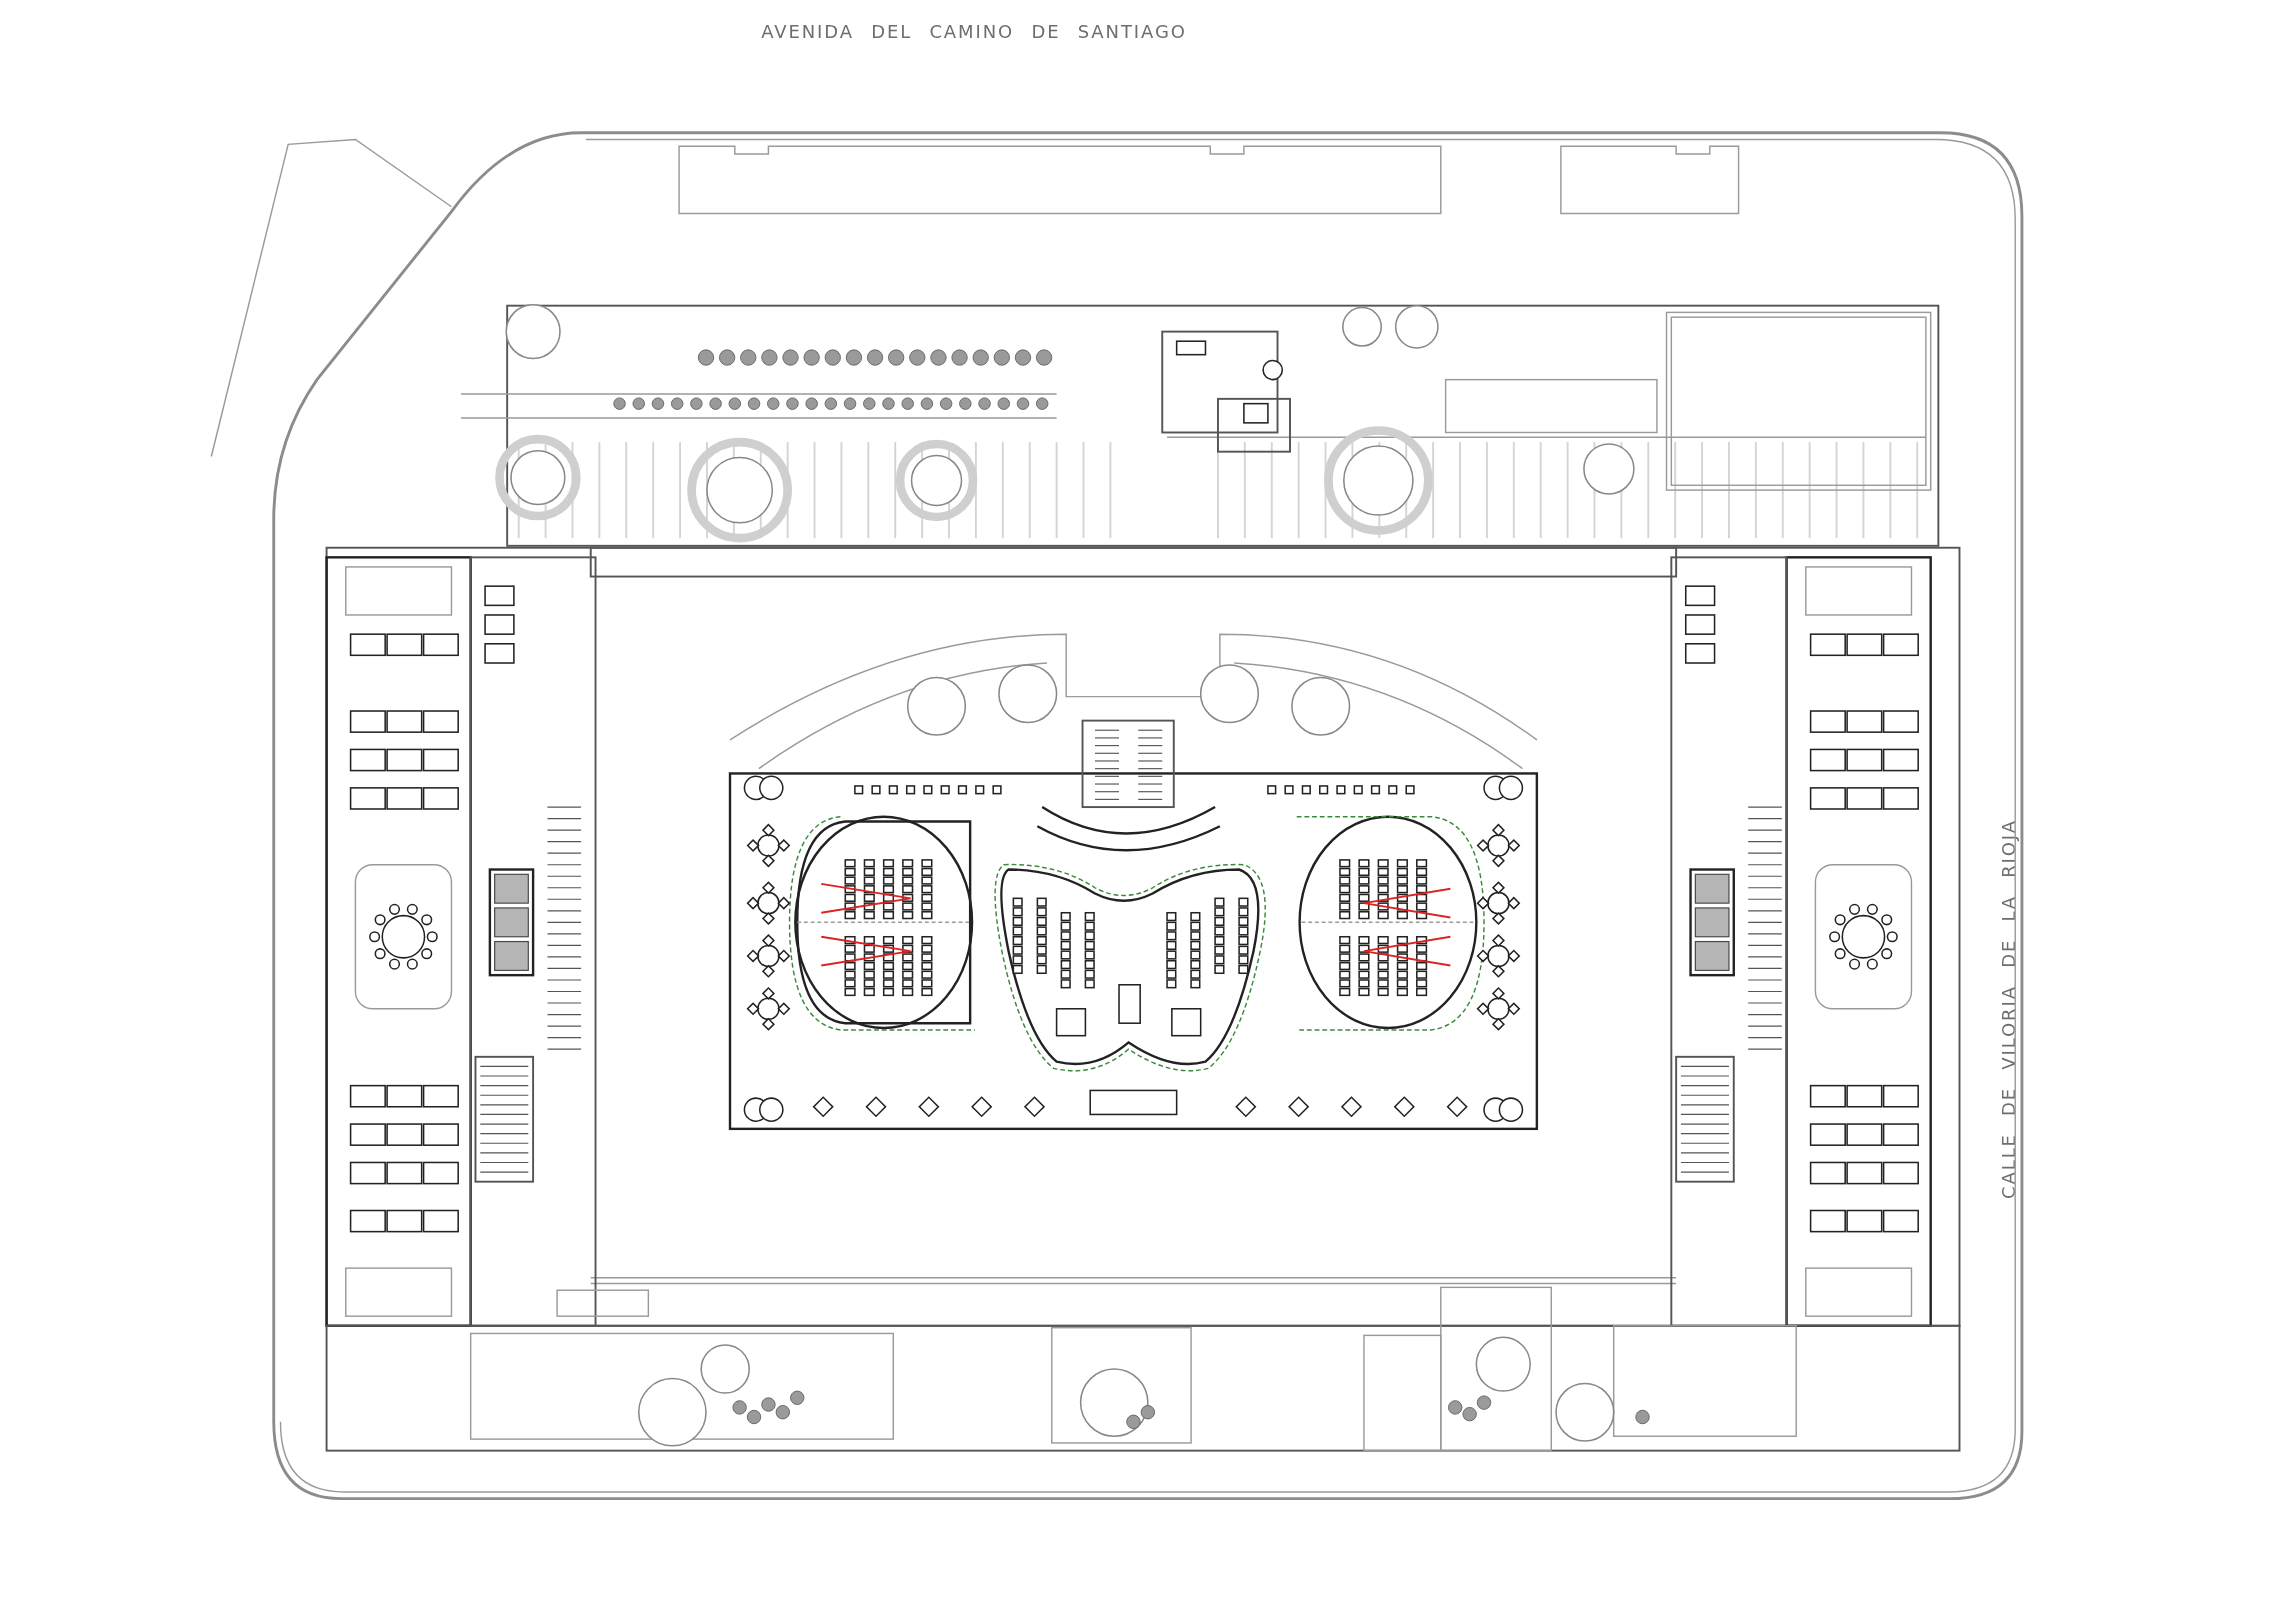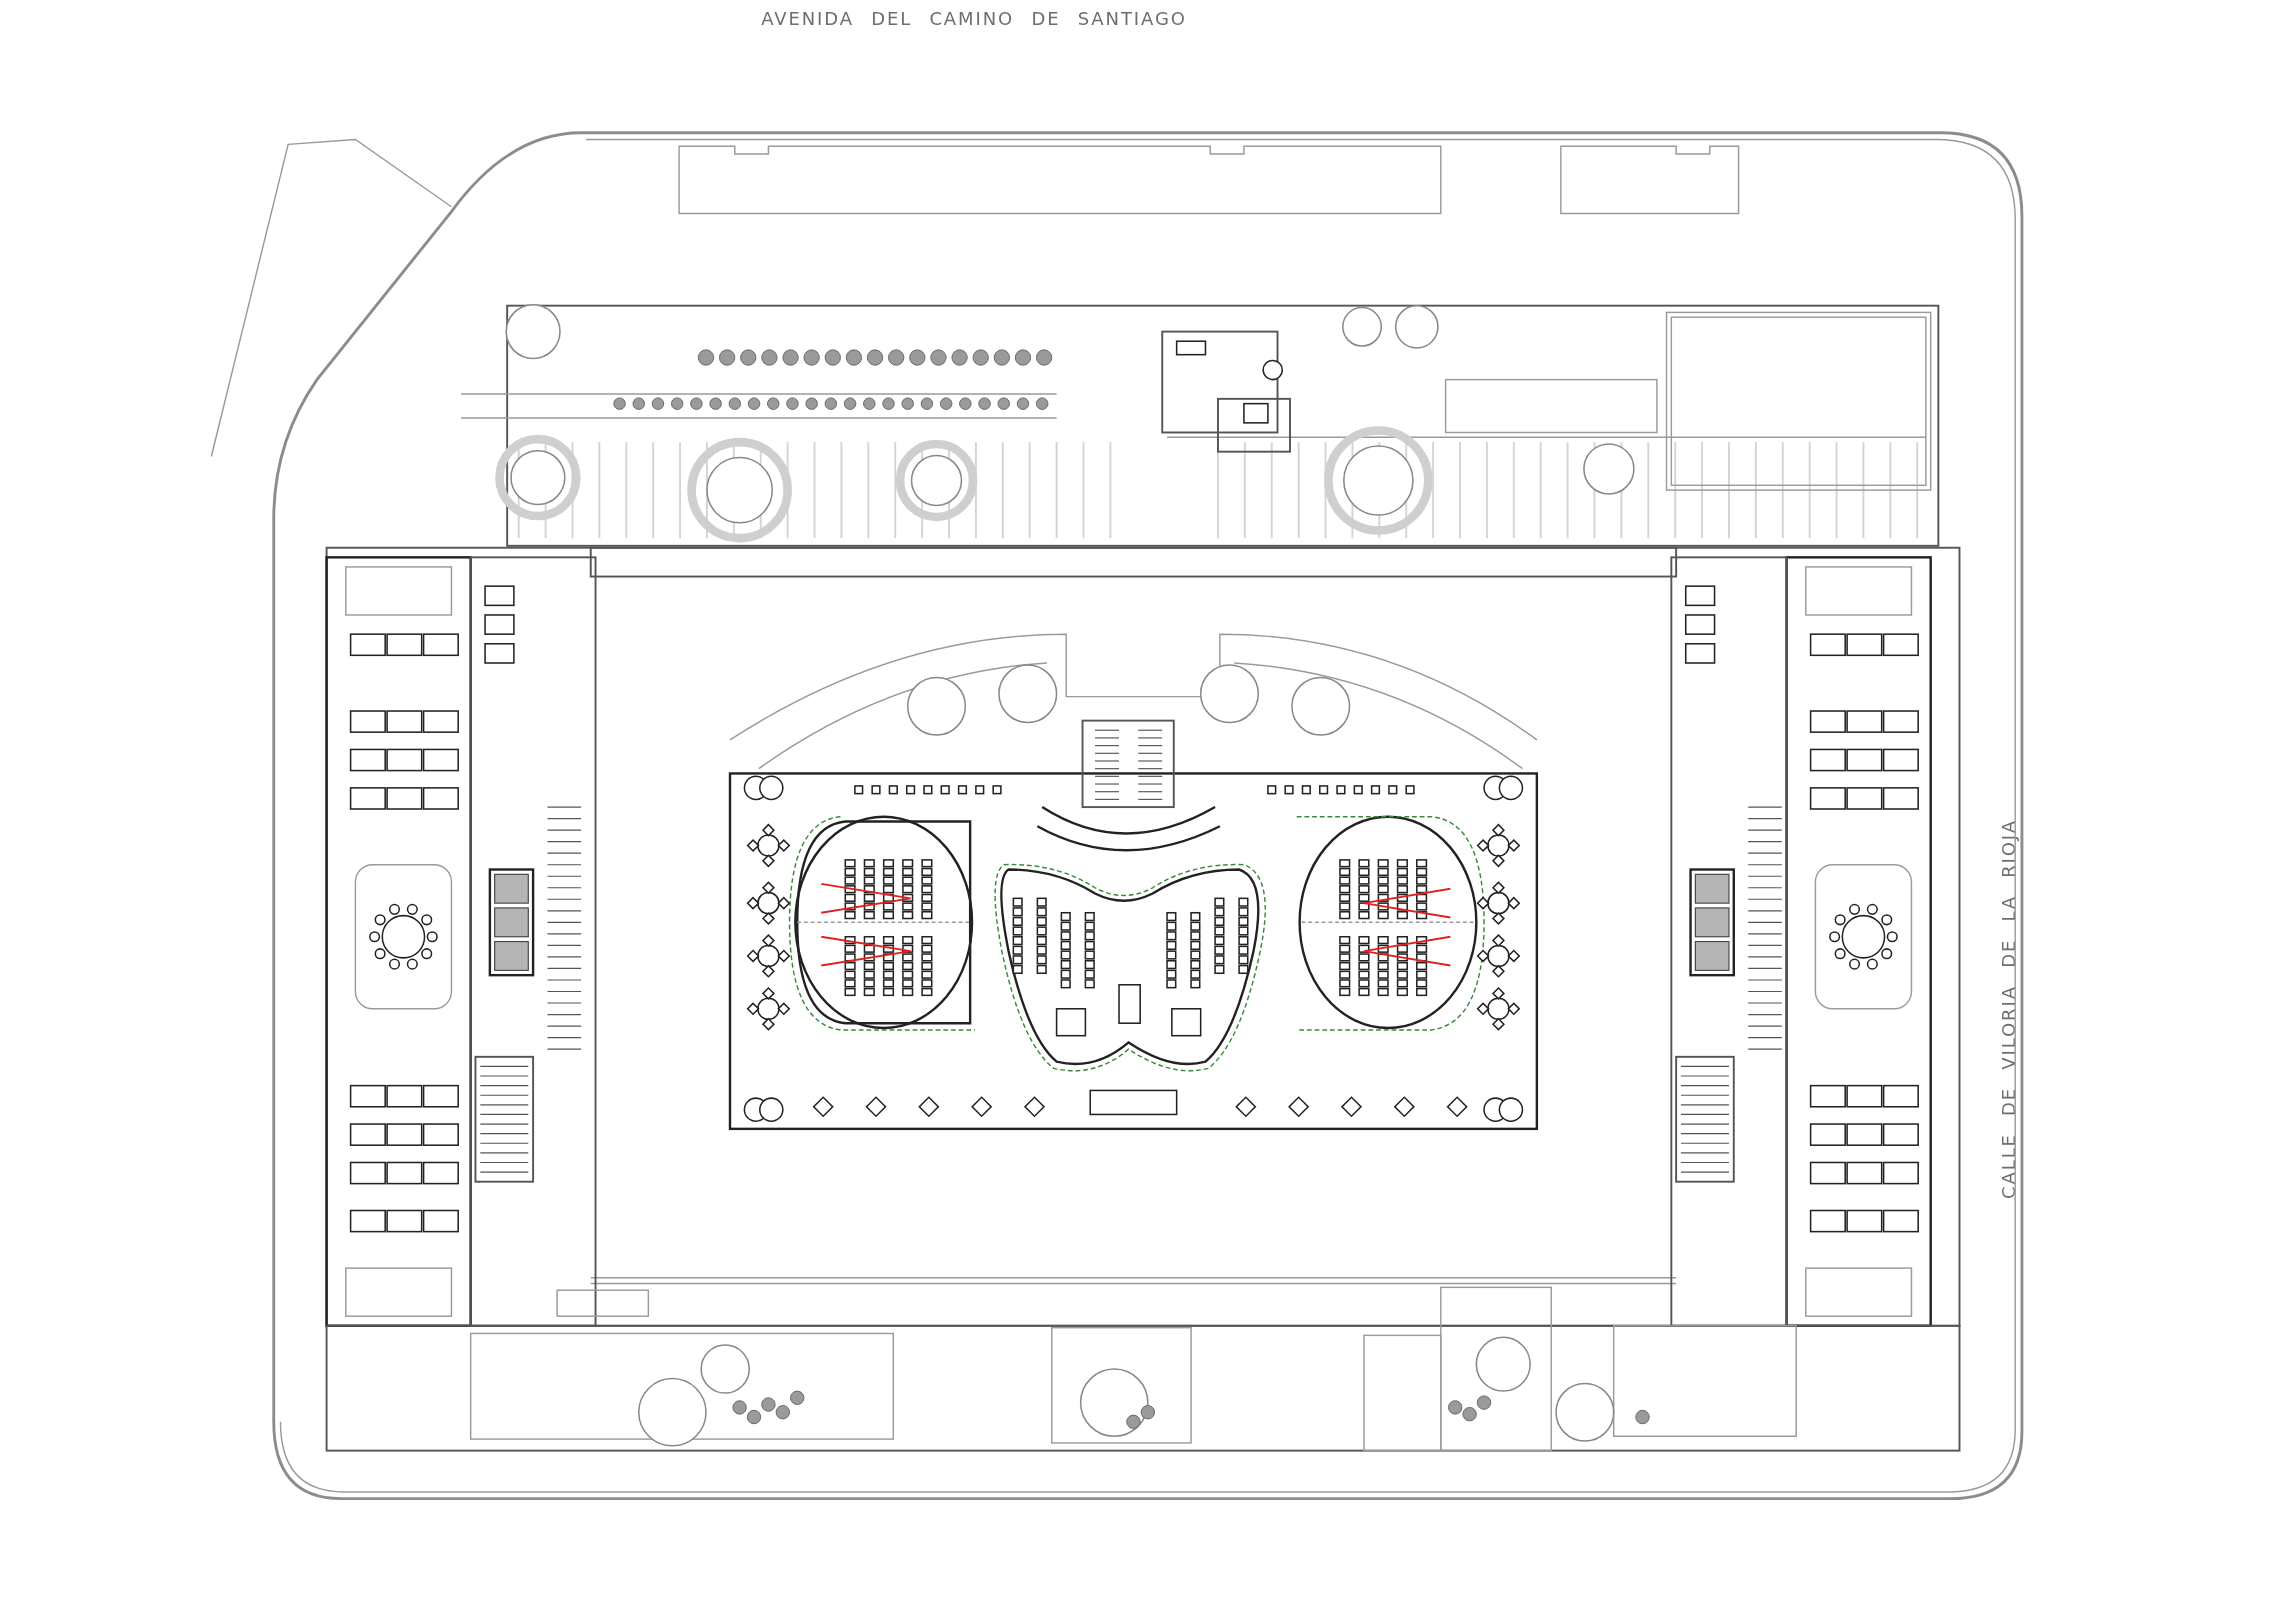--- a/index.html
+++ b/index.html
@@ -1,18 +1,18 @@
 <!DOCTYPE html>
 <html><head>
 <meta charset="utf-8">
 <style>
   html,body{margin:0;padding:0;background:#ffffff;}
   body{width:2288px;height:1618px;position:relative;overflow:hidden;font-family:"Liberation Sans",sans-serif;}
   #plan{position:absolute;left:0;top:0;width:2288px;height:1618px;}
-  .street-top{position:absolute;left:0;top:8px;width:1948px;text-align:center;font-size:18px;letter-spacing:1.9px;color:#6e6e6e;font-family:"DejaVu Sans",sans-serif;}
+  .street-top{position:absolute;left:0;top:21px;width:1948px;text-align:center;font-size:18px;letter-spacing:1.9px;color:#6e6e6e;font-family:"DejaVu Sans",sans-serif;}
   .street-top span{margin:0 4.8px;}
   .street-right{position:absolute;left:2008px;top:1009px;transform:translate(-50%,-50%) rotate(-90deg);white-space:nowrap;font-size:18px;letter-spacing:1.9px;color:#6e6e6e;font-family:"DejaVu Sans",sans-serif;}
   .street-right span{margin:0 4.8px;}
   svg .site{fill:none;stroke:#8c8c8c;stroke-width:3;}
   svg .thin{fill:none;stroke:#9a9a9a;stroke-width:1.5;}
   svg .wall{fill:none;stroke:#555;stroke-width:2;}
   svg .wallk{fill:none;stroke:#222;stroke-width:2.5;}
   svg .blk{fill:#fff;stroke:#222;stroke-width:1.6;}
   svg .gry{fill:#b5b5b5;stroke:#444;stroke-width:1.2;}
   svg .tree{fill:#fff;stroke:#888;stroke-width:1.6;}

